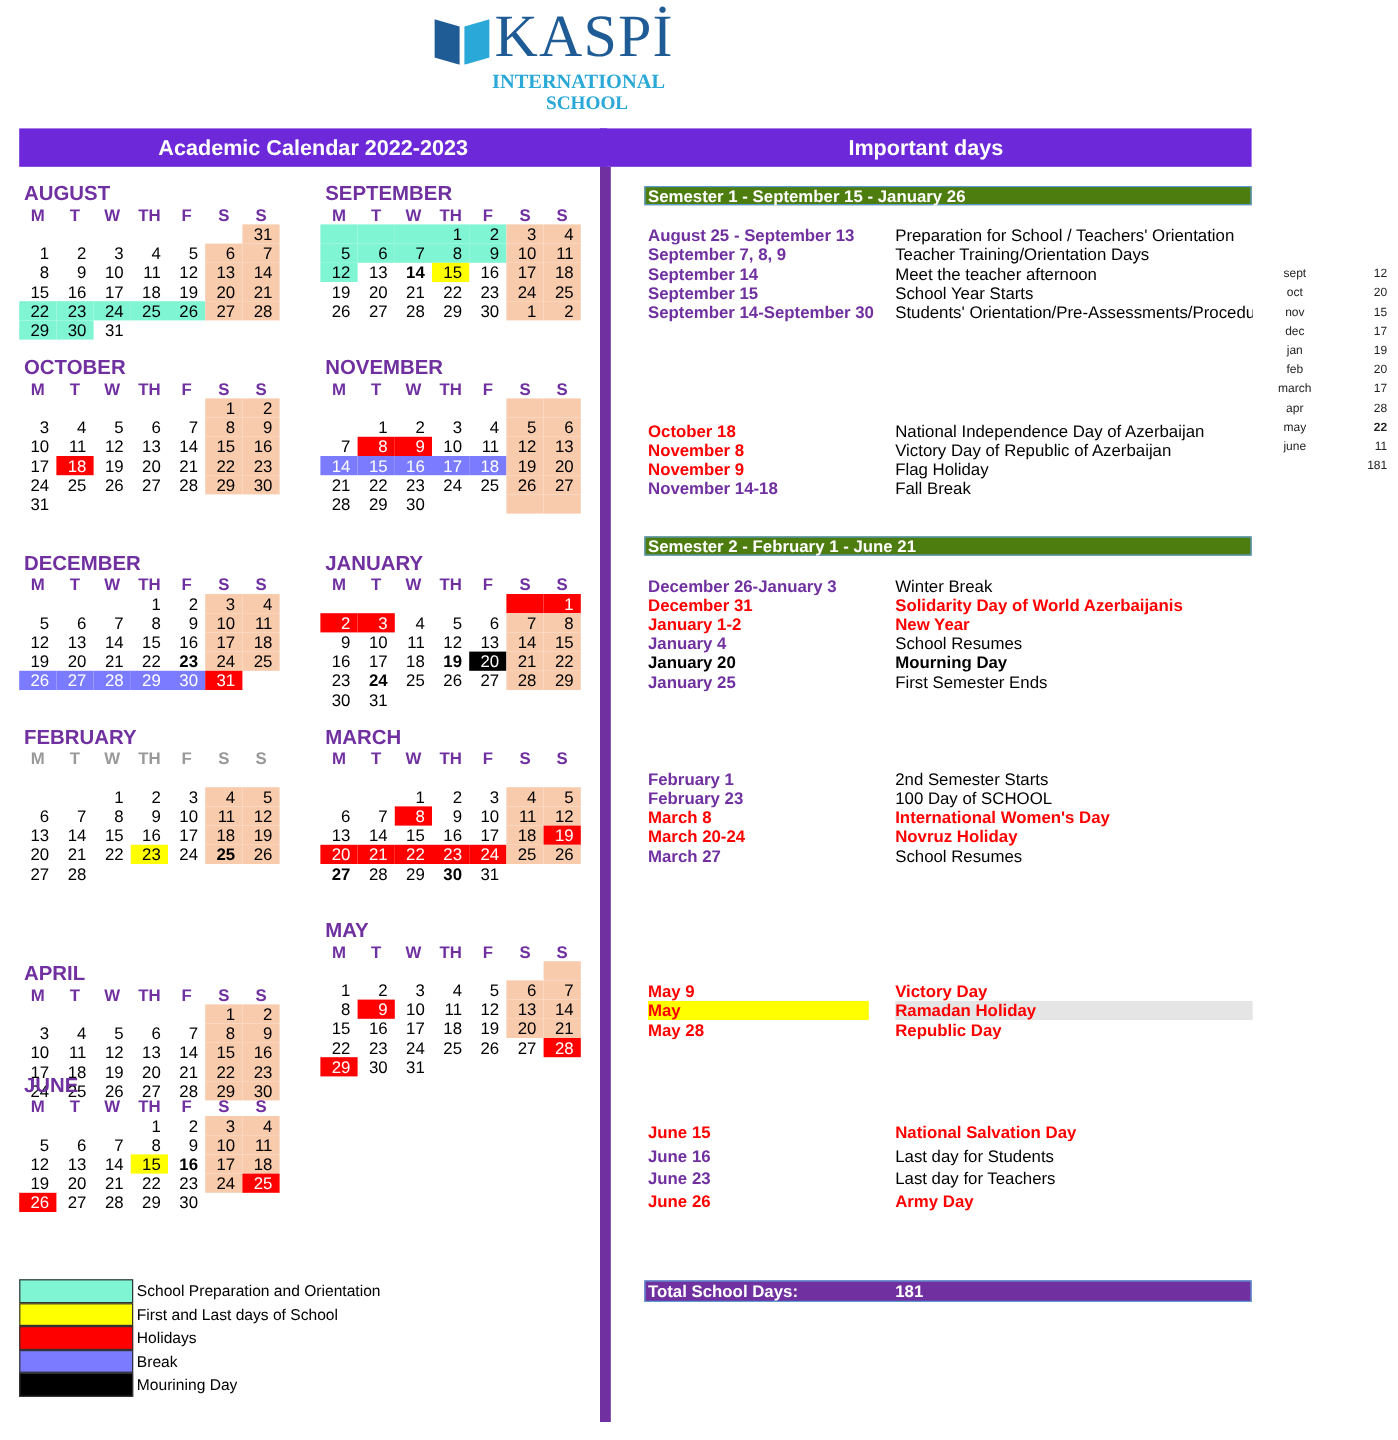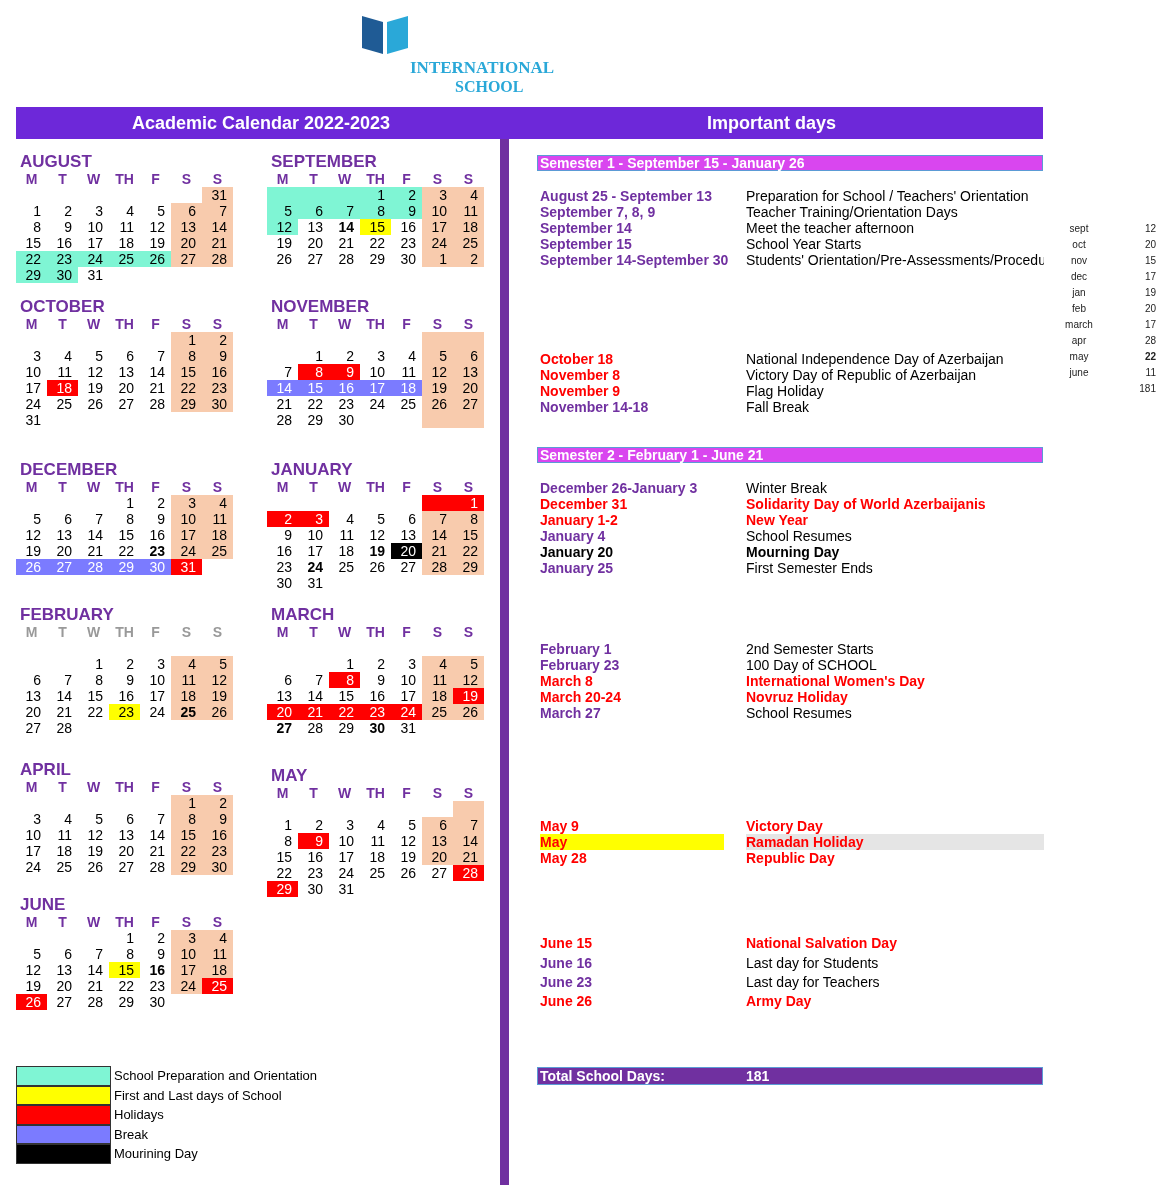--- a/index.html
+++ b/index.html
@@ -17,21 +17,21 @@
   .dh { font-weight: bold; font-size: 14px; color: #7030a0; text-align: center; height: 16px; line-height: 16px; }
   .dh.gray { color: #999; }
   .dc { font-size: 14px; color: #000; text-align: right; padding-right: 6px; height: 16px; line-height: 16px; }
   .dc.we { background: #f8cbad; }
   .dc.prep { background: #7ff5d4; }
   .dc.first { background: #ffff00; }
   .dc.hol { background: #ff0000; color: #fff; }
   .dc.brk { background: #7b7bff; color: #fff; }
   .dc.mourn { background: #000; color: #fff; }
   .dc.b { font-weight: bold; }
-  .sem { position: absolute; left: 537px; width: 506px; height: 16px; background: #d946ef; border: 1px solid #5b9bd5; color: #fff; font-weight: bold; font-size: 14px; line-height: 14px; padding-left: 2px; }
+  .sem { position: absolute; left: 537px; width: 506px; height: 16px; background: #4d7c0f; border: 1px solid #5b9bd5; color: #fff; font-weight: bold; font-size: 14px; line-height: 14px; padding-left: 2px; }
   .ev { position: absolute; left: 540px; width: 504px; height: 16px; font-size: 14px; line-height: 16px; white-space: nowrap; overflow: hidden; }
   .ev .d { position: absolute; left: 0; font-weight: bold; }
   .ev .t { position: absolute; left: 206px; }
   .c-purple { color: #7030a0; }
   .c-red { color: #ff0000; }
   .c-black { color: #000; }
   .bold { font-weight: bold; }
   .hl .d { background: #ffff00; width: 184px; }
   .hl .t { background: #e5e5e5; width: 298px; }
   .total { position: absolute; left: 537px; top: 1067px; width: 506px; height: 18px; background: #7030a0; border: 1px solid #5b9bd5; color: #fff; font-weight: bold; font-size: 14px; line-height: 16px; }
@@ -47,20 +47,21 @@
   .lg-lbl { position: absolute; left: 98px; top: 2px; font-size: 13px; white-space: nowrap; }
 </style>
 </head>
 <body>
 
 <div class="logo">
   <svg class="logo-book" viewBox="0 0 46 40">
     <polygon points="0,2 21,8 21,40 0,34" fill="#1f5b95"></polygon>
     <polygon points="25,8 46,2 46,34 25,40" fill="#2aa8d8"></polygon>
   </svg>
+  <div class="logo-kaspi">KASPİ</div>
   <div class="logo-intl">INTERNATIONAL</div>
   <div class="logo-school">SCHOOL</div>
 </div>
 
 <div class="hdr" style="left:16px;width:490px;">Academic Calendar 2022-2023</div>
 <div class="hdr" style="left:500px;width:543px;">Important days</div>
 <div class="vbar"></div>
 
 <div id="months">
     <div class="month" style="left: 16px; top: 153px;">
@@ -566,21 +567,21 @@
       <div class="wk">
         <div class="dc b">27</div>
         <div class="dc">28</div>
         <div class="dc">29</div>
         <div class="dc b">30</div>
         <div class="dc">31</div>
         <div class="dc"></div>
         <div class="dc"></div>
       </div>
     </div>
-    <div class="month" style="left: 16px; top: 761px;">
+    <div class="month" style="left: 16px; top: 803px;">
       <div class="month-name">APRIL</div>
       <div class="wk">
         <div class="dh">M</div>
         <div class="dh">T</div>
         <div class="dh">W</div>
         <div class="dh">TH</div>
         <div class="dh">F</div>
         <div class="dh">S</div>
         <div class="dh">S</div>
       </div>

